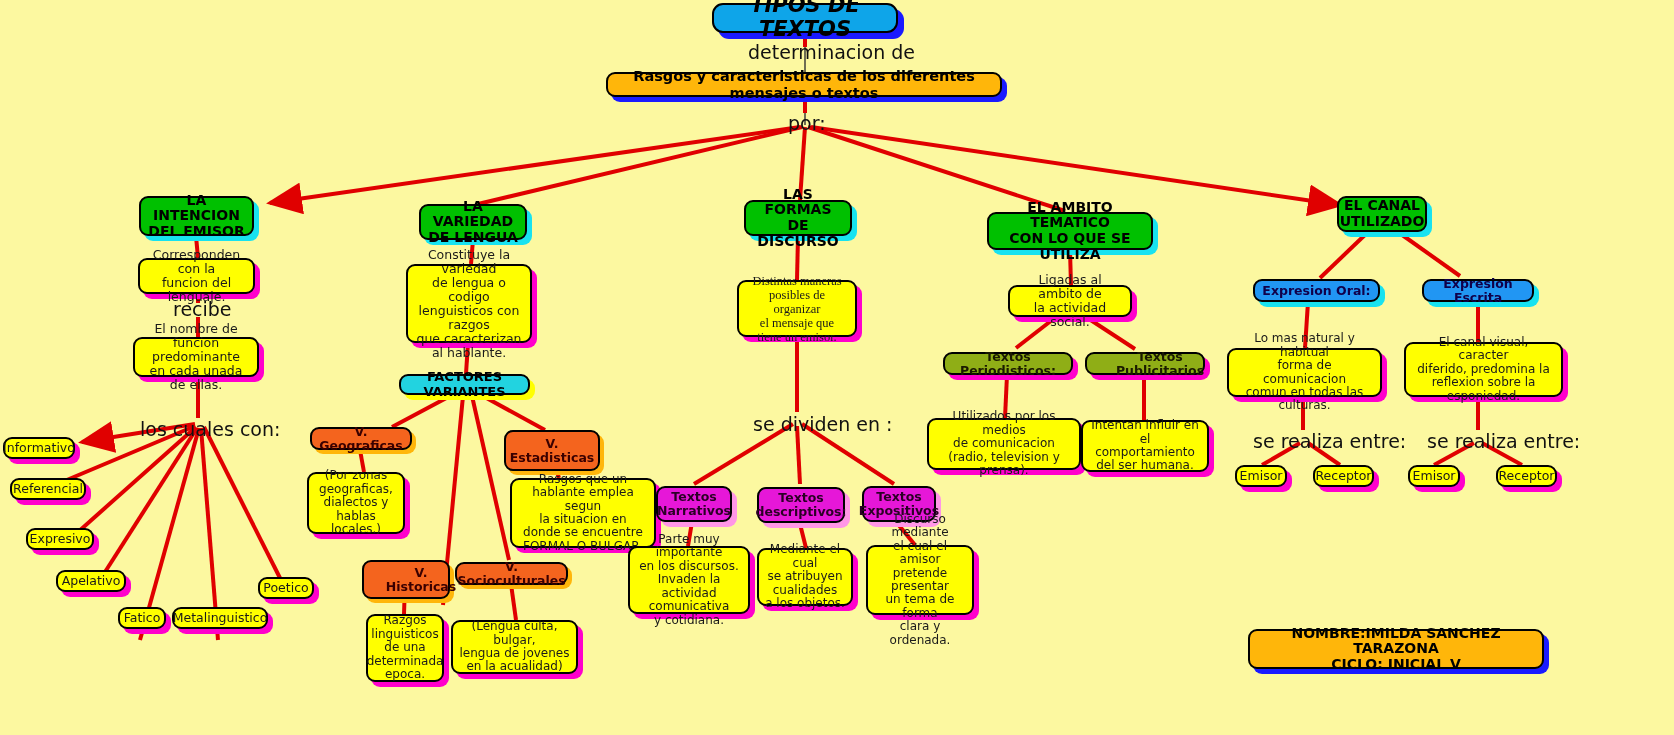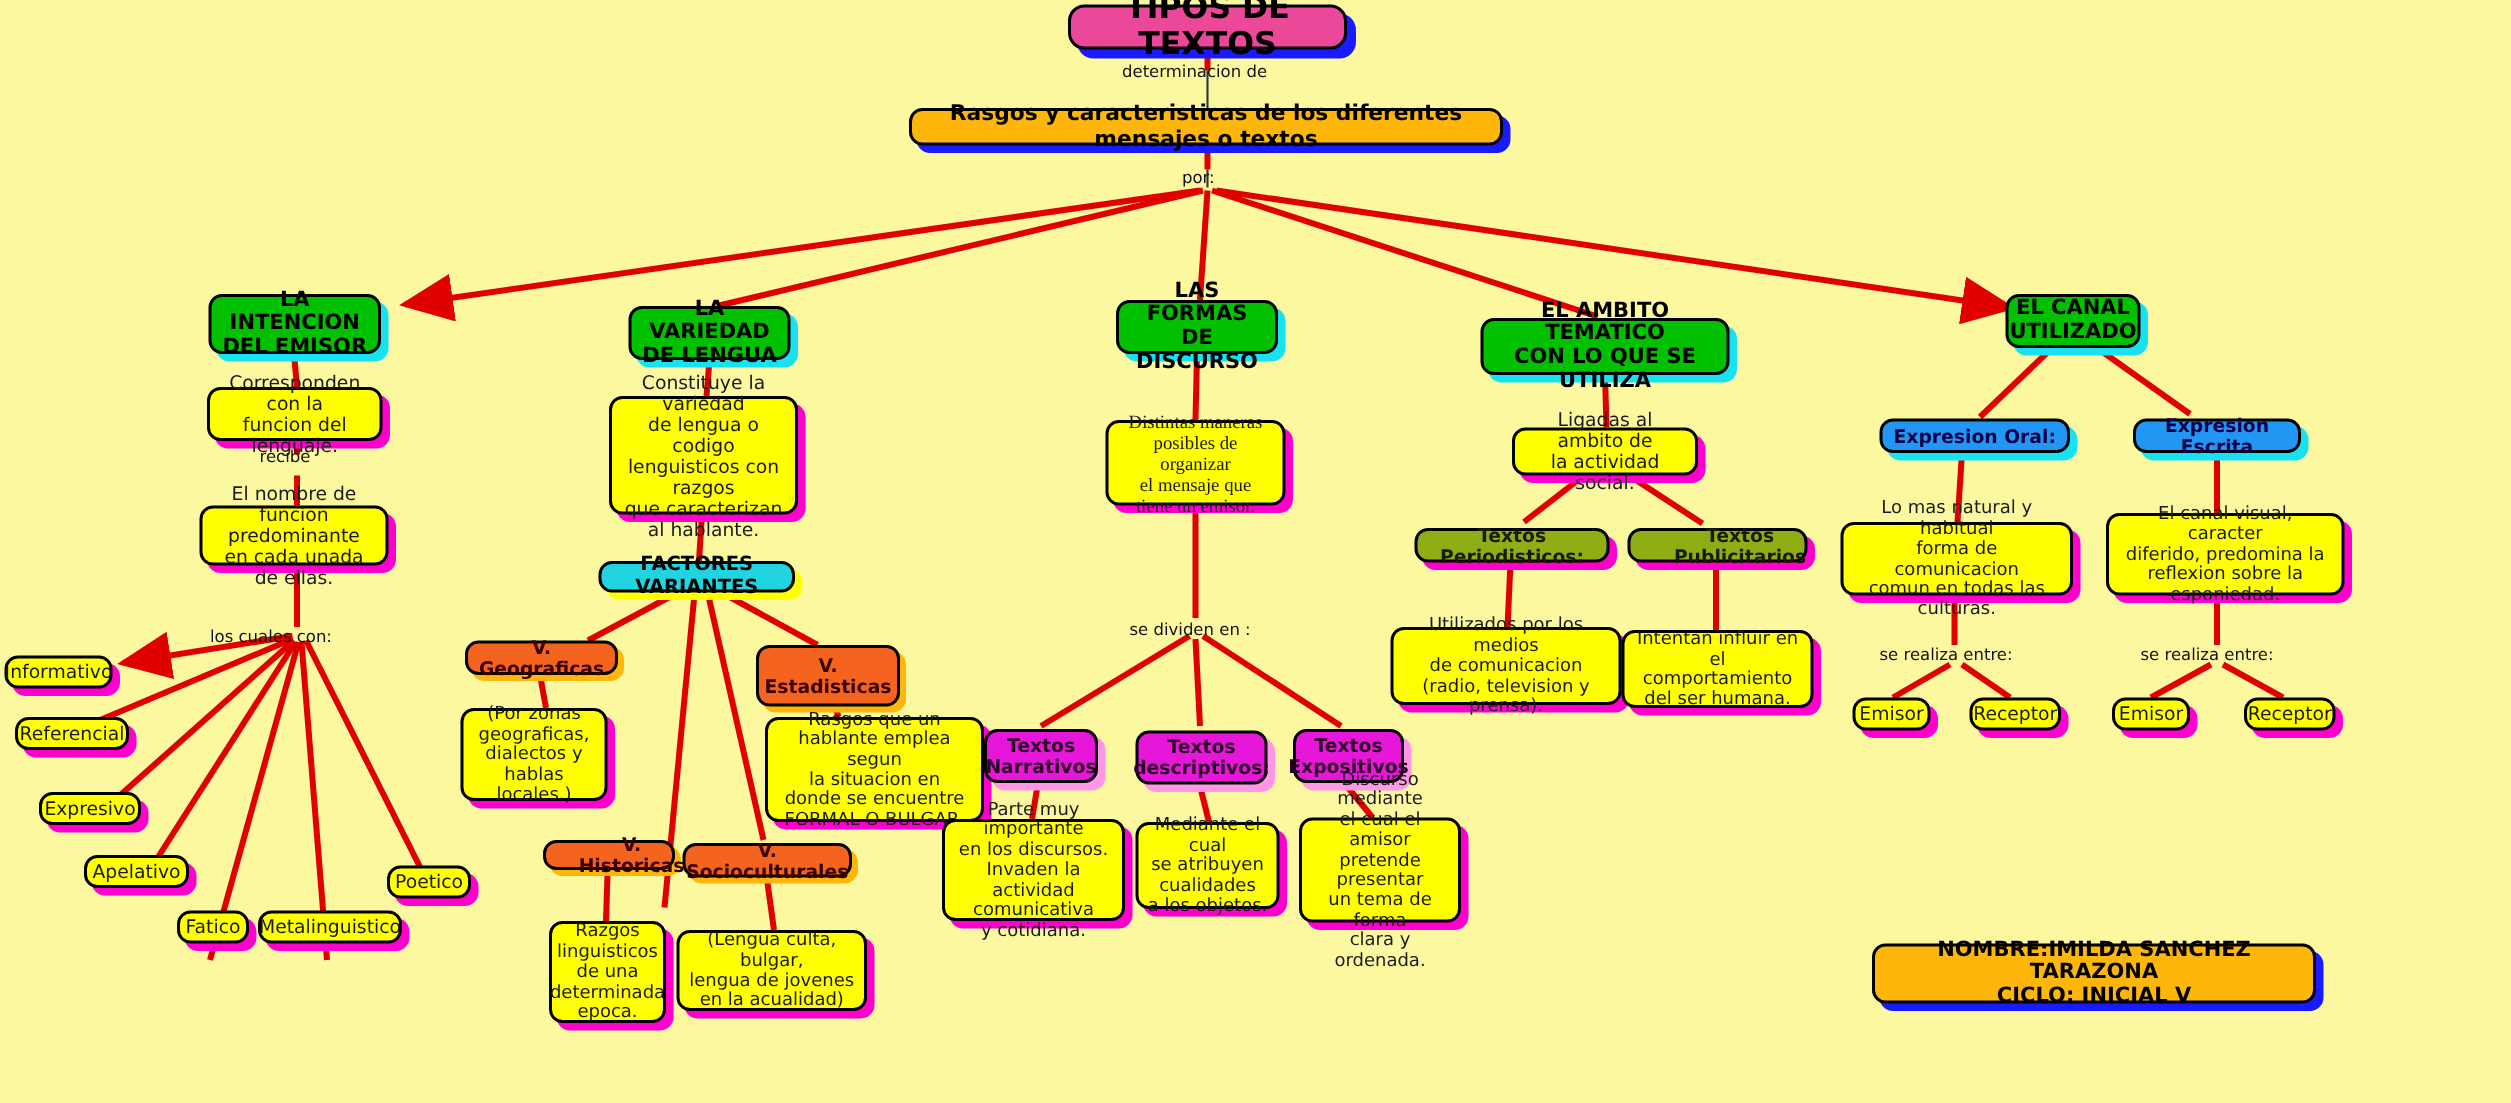--- a/index.html
+++ b/index.html
@@ -36,26 +36,27 @@
     align-items: center;
     justify-content: center;
     text-align: center;
     line-height: 1.12;
     padding: 2px 6px;
     z-index: 5;
     white-space: pre-line;
   }
   
   .n-title {
-    background: #ec4899;
+    background: #0ea5e9;
     color: #000;
     font-weight: bold;
     font-size: 21px;
     box-shadow: 6px 6px 0 #1a1aff;
     border-radius: 11px;
+    font-style: italic;
   }
   
   .n-banner {
     background: #ffb60a;
     color: #000;
     font-weight: bold;
     font-size: 14.5px;
     box-shadow: 5px 5px 0 #1a1aff;
   }
   
@@ -120,21 +121,21 @@
   
   .n-sign {
     background: #ffb60a;
     color: #000;
     font-weight: bold;
     font-size: 14px;
     box-shadow: 5px 5px 0 #1a1aff;
   }
   .edge-label {
     position: absolute;
-    font-size: 11px;
+    font-size: 19px;
     color: #111;
     background: transparent;
     z-index: 6;
     white-space: nowrap;
   }
 </style>
 </head>
 <body>
 
 <div id="canvas">
@@ -257,21 +258,21 @@
 dialectos y
 hablas locales.)</div>
 
   <div class="node n-orange" style="left:504px; top:430px; width:96px; height:41px;">V. Estadisticas</div>
   <div class="node n-yellow small" style="left:510px; top:478px; width:146px; height:70px;">Rasgos que  un
 hablante  emplea segun
 la situacion en
 donde se encuentre
 FORMAL O BULGAR.</div>
 
-  <div class="node n-orange" style="left:362px; top:560px; width:88px; height:20px;padding-left:36px;">V. Historicas</div>
+  <div class="node n-orange" style="left:362px; top:560px; width:88px; height:39px;padding-left:36px;">V. Historicas</div>
   <div class="node n-yellow small" style="left:366px; top:614px; width:78px; height:68px;">Razgos
 linguisticos
 de una
 determinada
 epoca.</div>
 
   <div class="node n-orange" style="left:455px; top:562px; width:113px; height:23px;">V. Socioculturales</div>
   <div class="node n-yellow small" style="left:451px; top:620px; width:127px; height:54px;">(Lengua culta, bulgar,
 lengua  de jovenes
 en la acualidad)</div>

